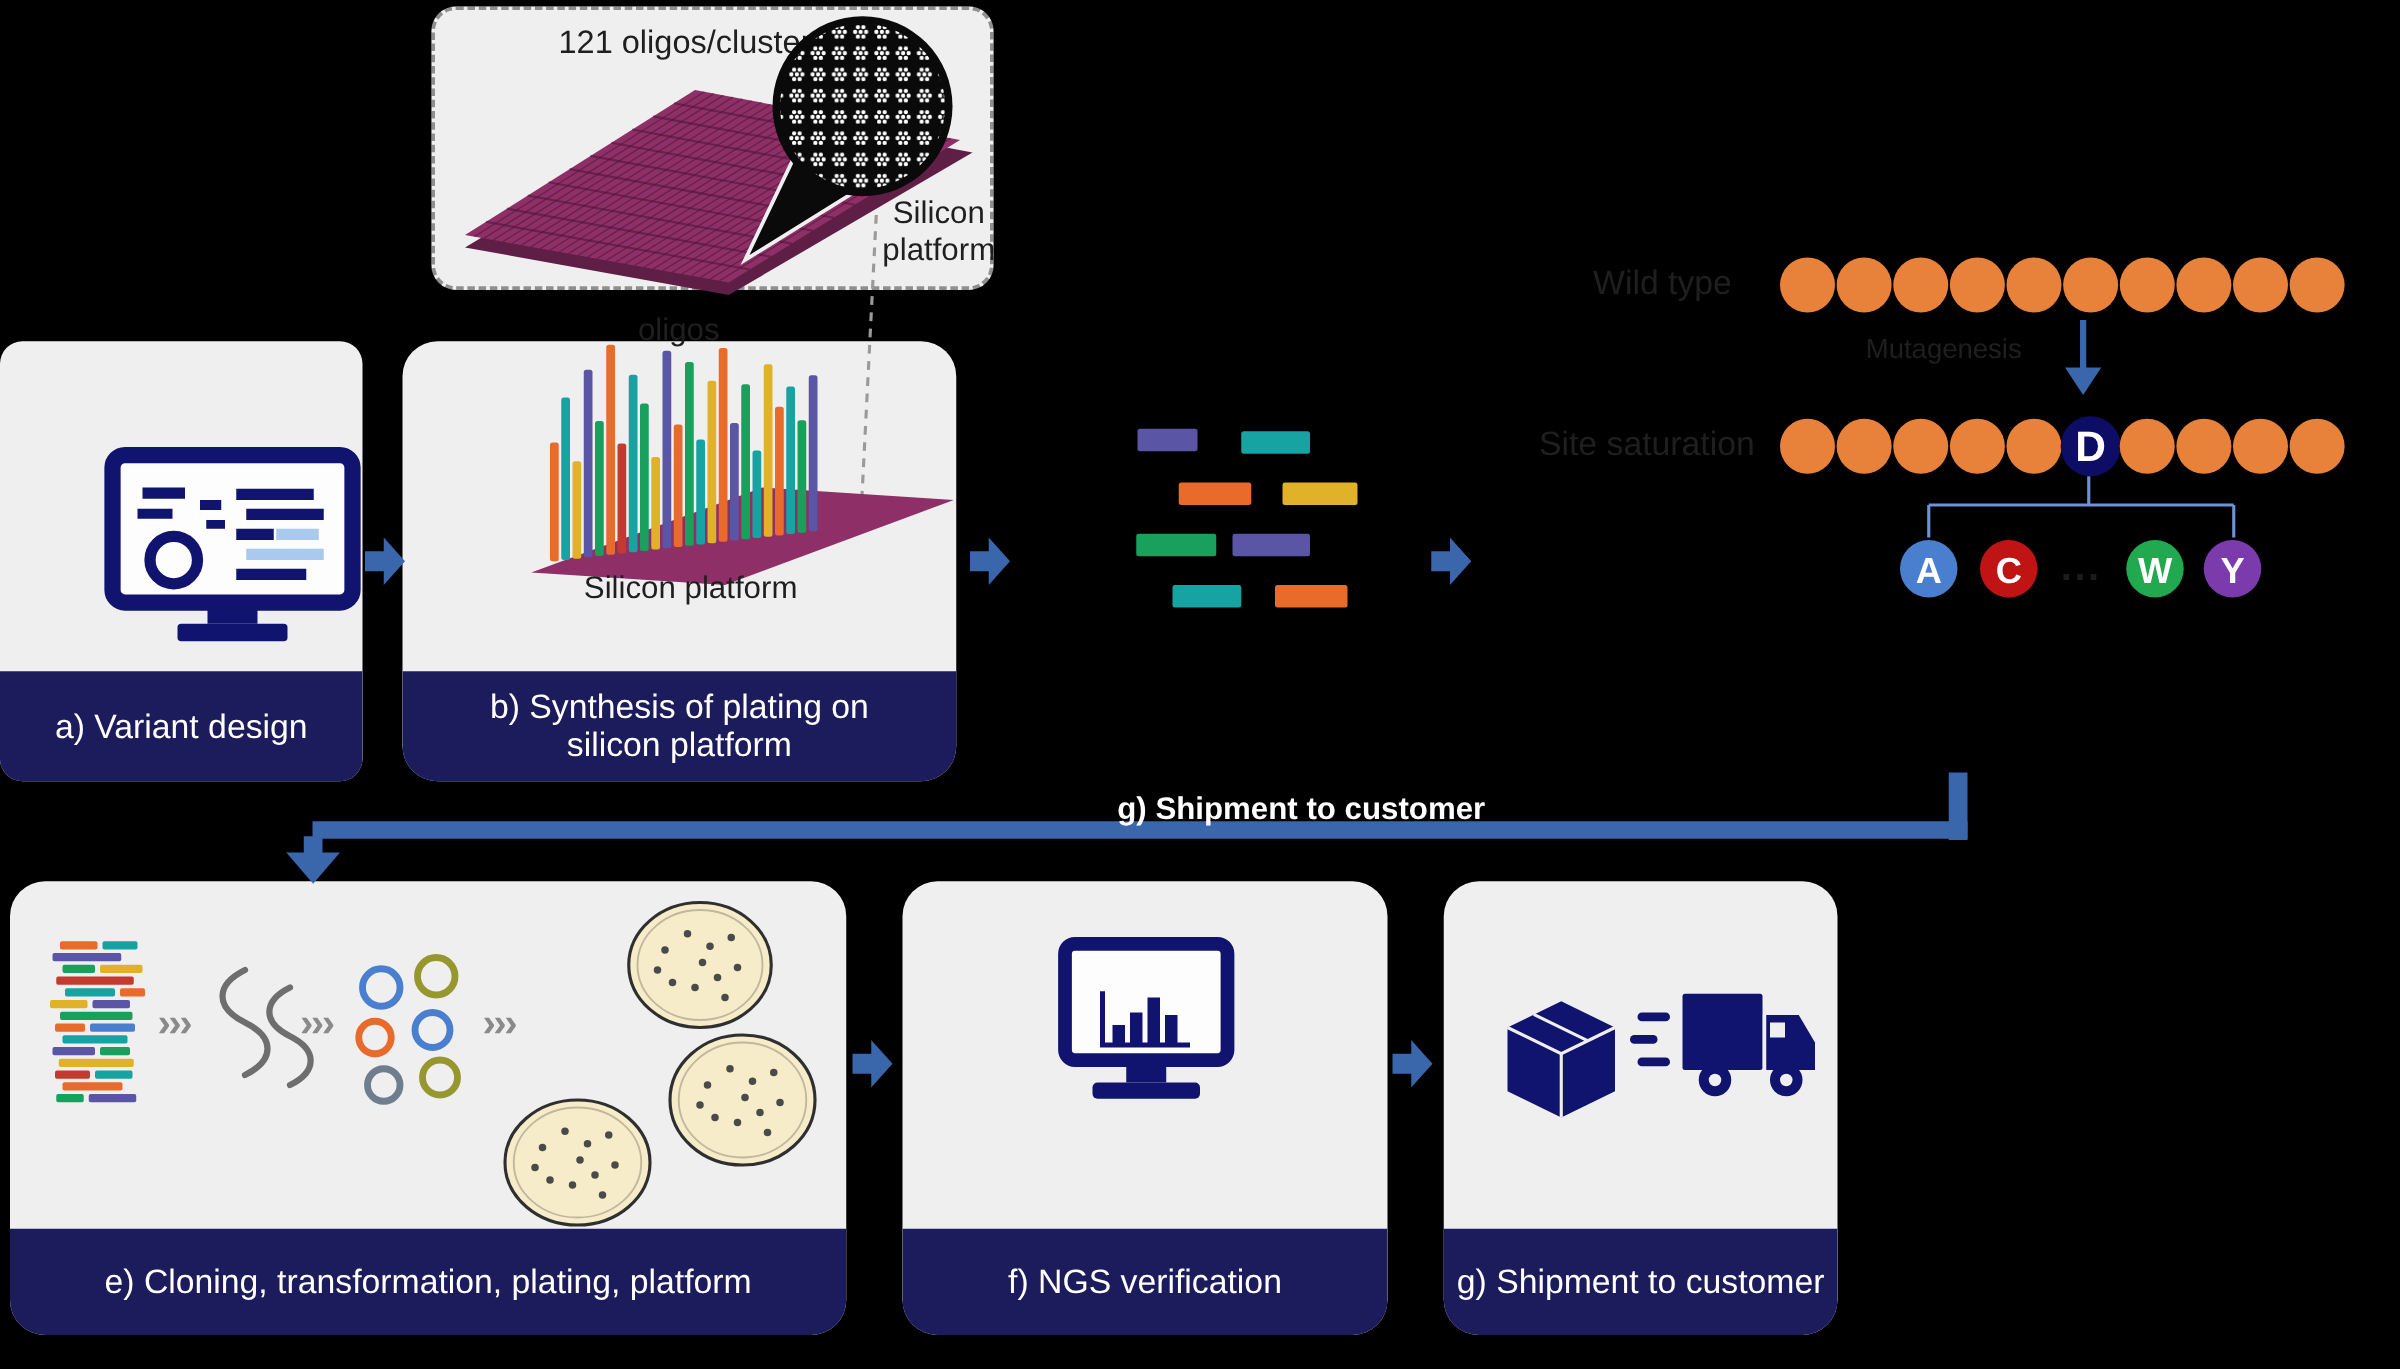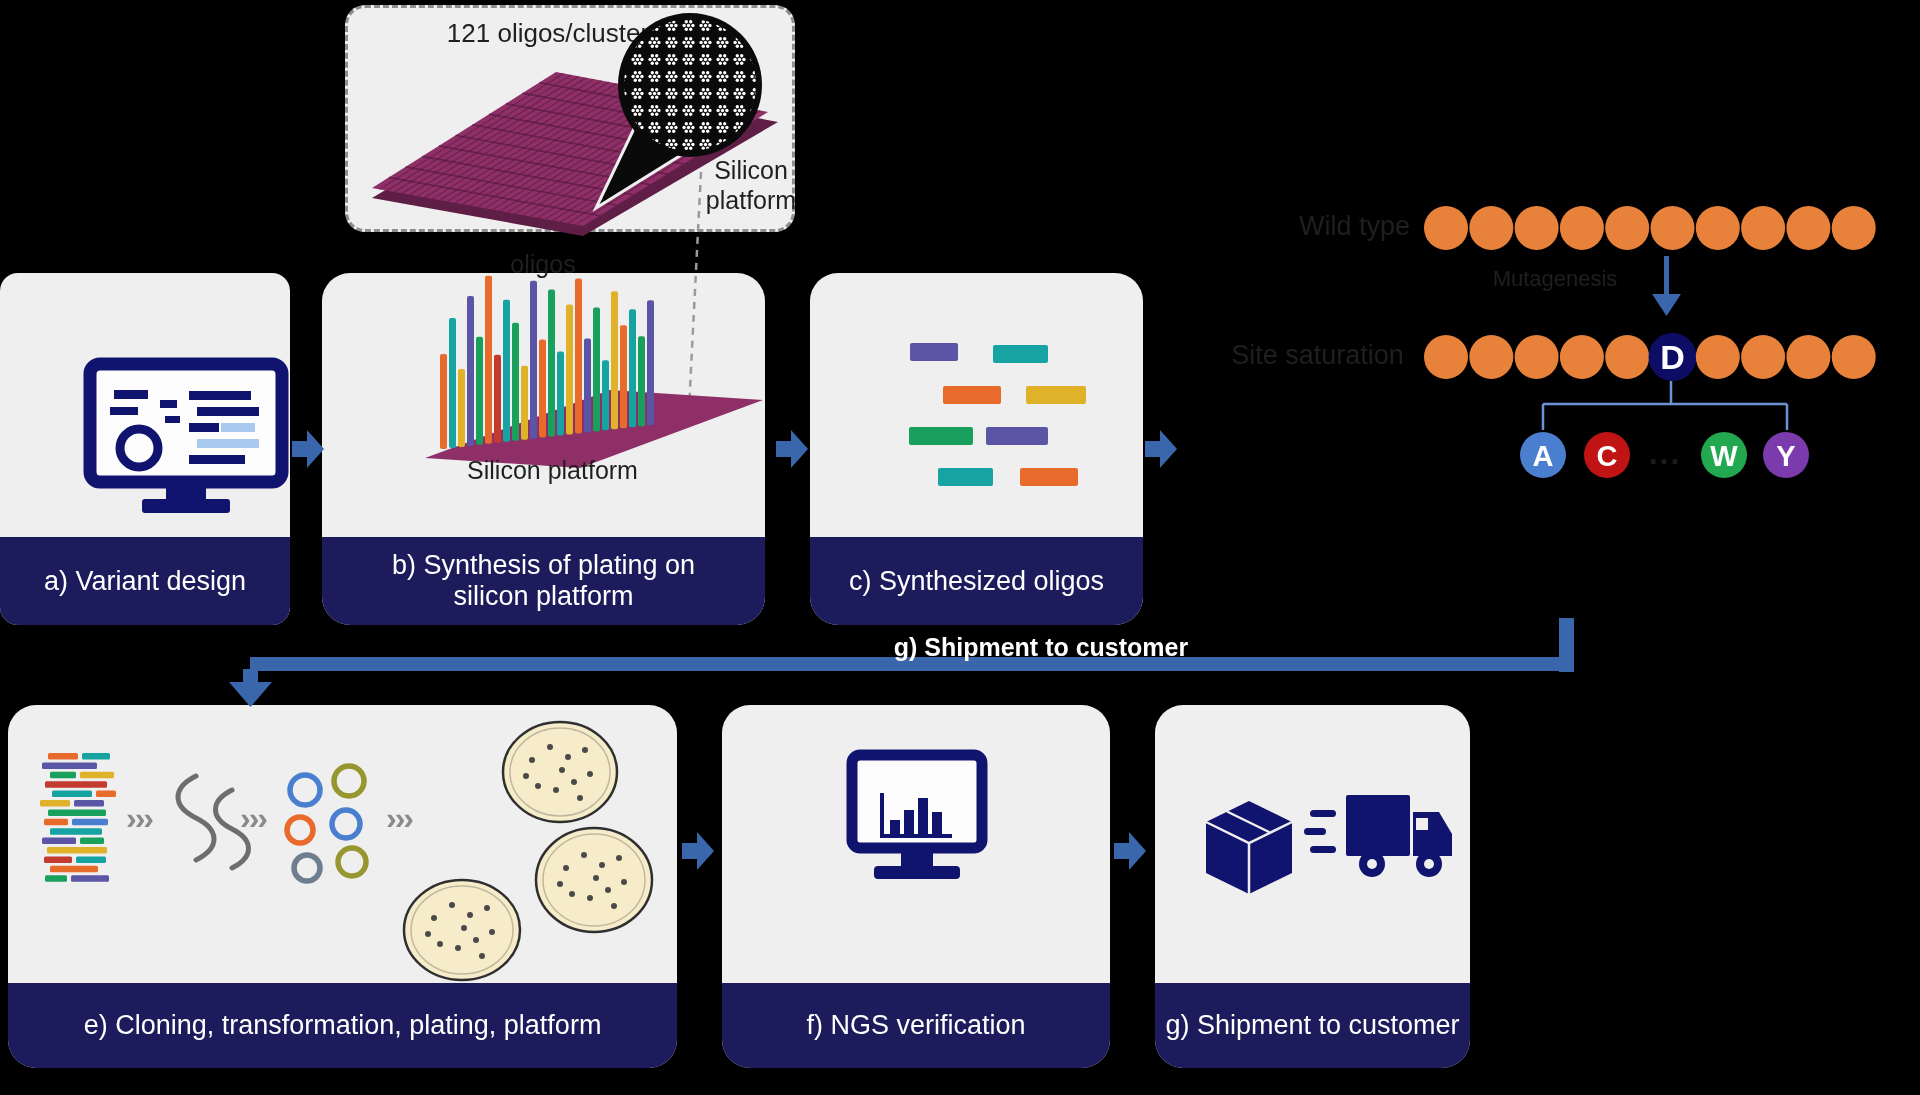--- a/index.html
+++ b/index.html
@@ -43,45 +43,40 @@
     <div class="cap">
         <span>a) Variant design</span>
       </div>
   </div>
   <div class="panel row1" style="left:322px;top:273px;width:443px;height:352px;">
     <div class="cap">
         <span>b) Synthesis of plating on
 silicon platform</span>
       </div>
   </div>
-  <div class="panel row1" style="left:810px;top:273px;width:333px;height:352px;">
-    <div class="cap">
-        <span>c) Synthesized oligos</span>
-      </div>
-  </div>
 
   <div class="panel row2" style="left:8px;top:705px;width:669px;height:363px;">
     <div class="cap">
         <span>e) Cloning, transformation, plating, platform</span>
       </div>
   </div>
   <div class="panel row2" style="left:722px;top:705px;width:388px;height:363px;">
     <div class="cap">
         <span>f) NGS verification</span>
       </div>
   </div>
   <div class="panel row2" style="left:1155px;top:705px;width:315px;height:363px;">
     <div class="cap">
         <span>g) Shipment to customer</span>
       </div>
   </div>
 
   <div class="lbl" style="left:493px;top:250px;width:100px;font-size:25px;">oligos</div>
   <div class="lbl" style="left:445px;top:456px;width:215px;font-size:25px;">Silicon platform</div>
-  <div class="lbl" style="left:1250px;top:211px;width:160px;font-size:27px;text-align:right;">Wild type</div>
+  <div class="lbl" style="left:1250px;top:211px;width:160px;font-size:27px;text-align:center;">Wild type</div>
   <div class="lbl" style="left:1455px;top:266px;width:200px;font-size:22px;">Mutagenesis</div>
   <div class="lbl" style="left:1225px;top:340px;width:185px;font-size:27px;text-align:center;">Site saturation</div>
   <div class="ship-label">g) Shipment to customer</div>
   <div class="chev" style="left:126px;top:800px;">›››</div>
   <div class="chev" style="left:240px;top:800px;">›››</div>
   <div class="chev" style="left:386px;top:800px;">›››</div>
 
   <svg id="overlay" width="1920" height="1095" viewBox="0 0 1920 1095">
     <defs>
       <pattern id="flowers" width="17" height="17" patternUnits="userSpaceOnUse">

